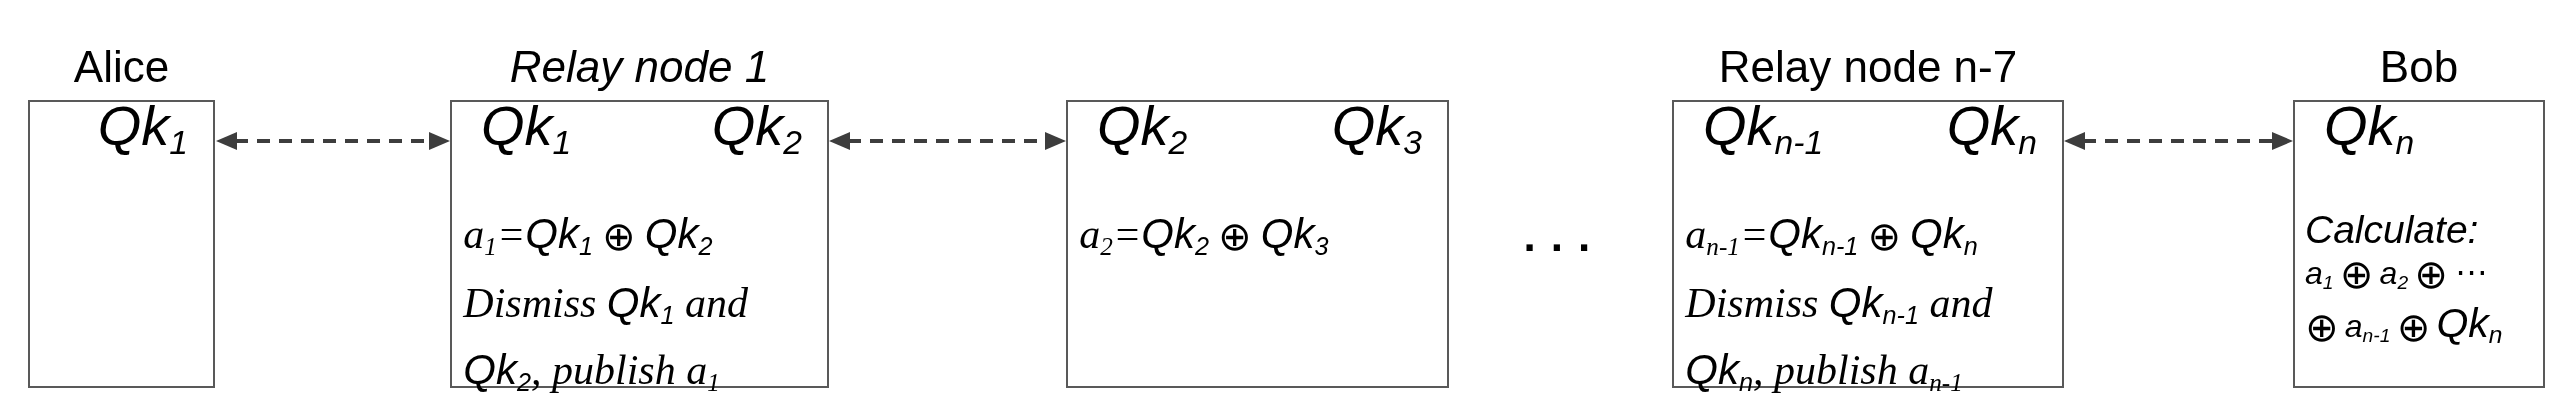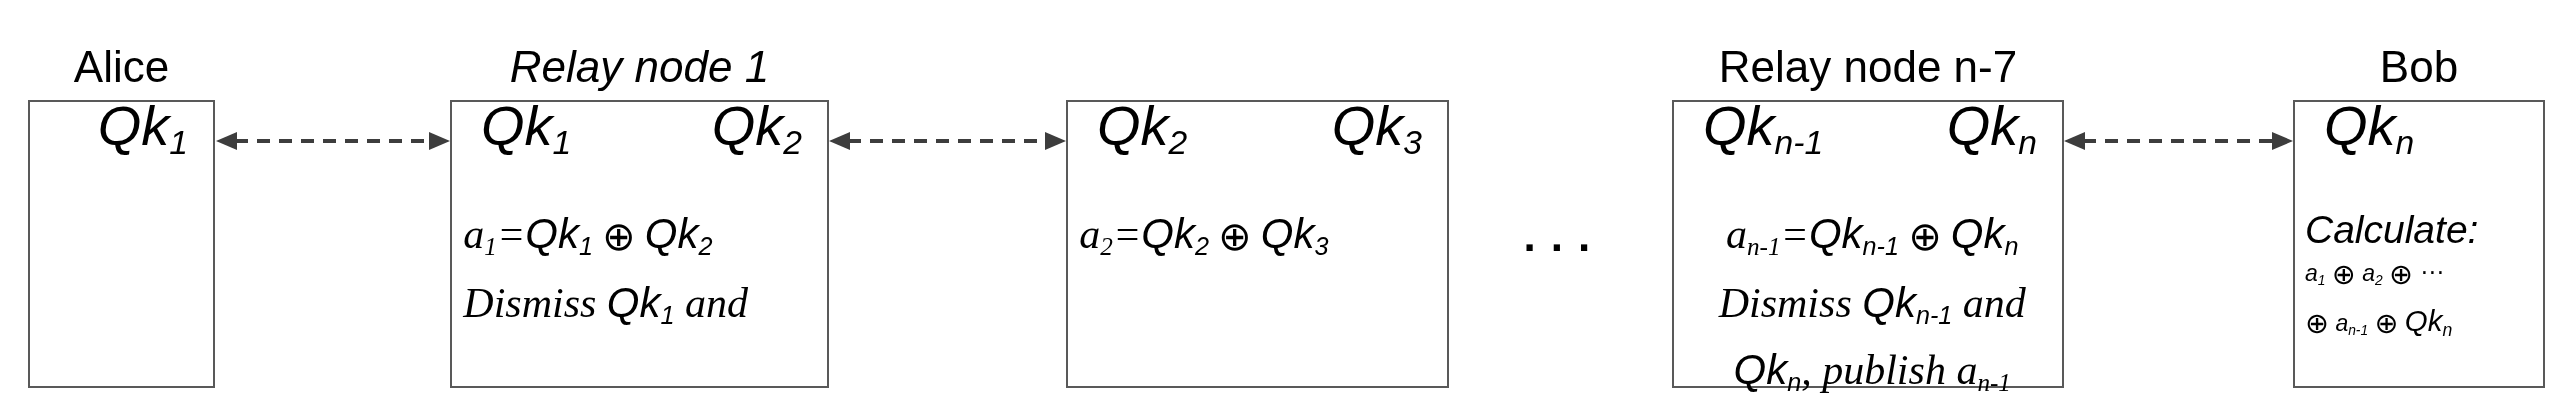--- a/index.html
+++ b/index.html
@@ -51,21 +51,21 @@
   
   .bobbody{
     position:absolute; left:10px; right:9px; top:104px; white-space:nowrap;
   }
   .calc-heading{
     font-family:"Liberation Sans",sans-serif; font-style:italic;
     font-size:39px; line-height:47px; white-space:nowrap;
   }
   .bobline{
     font-family:"Liberation Sans",sans-serif; font-style:italic;
-    font-size:23px; line-height:40px; white-space:nowrap;
+    font-size:32px; line-height:40px; white-space:nowrap;
   }
   .bobline .xor{margin:0 6.3px; font-size:1.25em; vertical-align:-0.1em;}
   .bobline .xor:first-child{margin-left:0;}
   .bobline .cdots{font-family:"DejaVu Sans",sans-serif; font-style:normal; margin-left:1.4px; letter-spacing:0.7px;}
   .bobline .bigkey{font-size:1.28em;}
   
   .arrow{
     position:absolute; top:131px; height:20px; display:flex; align-items:center;
   }
   .ah{width:0; height:0; border-top:9.2px solid transparent; border-bottom:9.2px solid transparent; flex:0 0 auto;}
@@ -99,20 +99,21 @@
   </div>
 
   <div class="node" style="left:450px;width:379px;">
     <div class="keyrow">
         <span class="key"><span class="kb">Qk</span><span class="sub">1</span></span>
         <span class="key"><span class="kb">Qk</span><span class="sub">2</span></span>
       </div>
     <div class="body">
       <div class="line"><span class="ser">a</span><span class="sub ser">1</span><span class="ser">=</span><span class="kb">Qk</span><span class="sub">1</span><span class="xor">⊕</span><span class="kb">Qk</span><span class="sub">2</span></div>
       <div class="line"><span class="ser">Dismiss </span><span class="kb">Qk</span><span class="sub">1</span><span class="ser"> and</span></div>
+      <div class="line"><span class="kb">Qk</span><span class="sub">2</span><span class="ser">, publish </span><span class="ser">a</span><span class="sub ser">1</span></div>
     </div>
   </div>
 
   <div class="arrow" style="left:829px;width:237px;">
     <span class="ah left"></span>
     <span class="dashline"></span>
     <span class="ah right"></span>
   </div>
 
   <div class="node" style="left:1066px;width:383px;">
@@ -120,21 +121,21 @@
         <span class="key"><span class="kb">Qk</span><span class="sub">2</span></span>
         <span class="key"><span class="kb">Qk</span><span class="sub">3</span></span>
       </div>
     <div class="body">
       <div class="line"><span class="ser">a</span><span class="sub ser">2</span><span class="ser">=</span><span class="kb">Qk</span><span class="sub">2</span><span class="xor">⊕</span><span class="kb">Qk</span><span class="sub">3</span></div>
     </div>
   </div>
 
   <div class="dots-sep">. . .</div>
 
-  <div class="node" style="left:1672px;width:392px;text-align:center;">
+  <div class="node" style="left:1672px;width:392px;">
     <div class="keyrow">
         <span class="key"><span class="kb">Qk</span><span class="sub">n-1</span></span>
         <span class="key"><span class="kb">Qk</span><span class="sub">n</span></span>
       </div>
     <div class="body">
       <div class="line"><span class="ser">a</span><span class="sub ser">n-1</span><span class="ser">=</span><span class="kb">Qk</span><span class="sub">n-1</span><span class="xor">⊕</span><span class="kb">Qk</span><span class="sub">n</span></div>
       <div class="line"><span class="ser">Dismiss </span><span class="kb">Qk</span><span class="sub">n-1</span><span class="ser"> and</span></div>
       <div class="line"><span class="kb">Qk</span><span class="sub">n</span><span class="ser">, publish </span><span class="ser">a</span><span class="sub ser">n-1</span></div>
     </div>
   </div>

